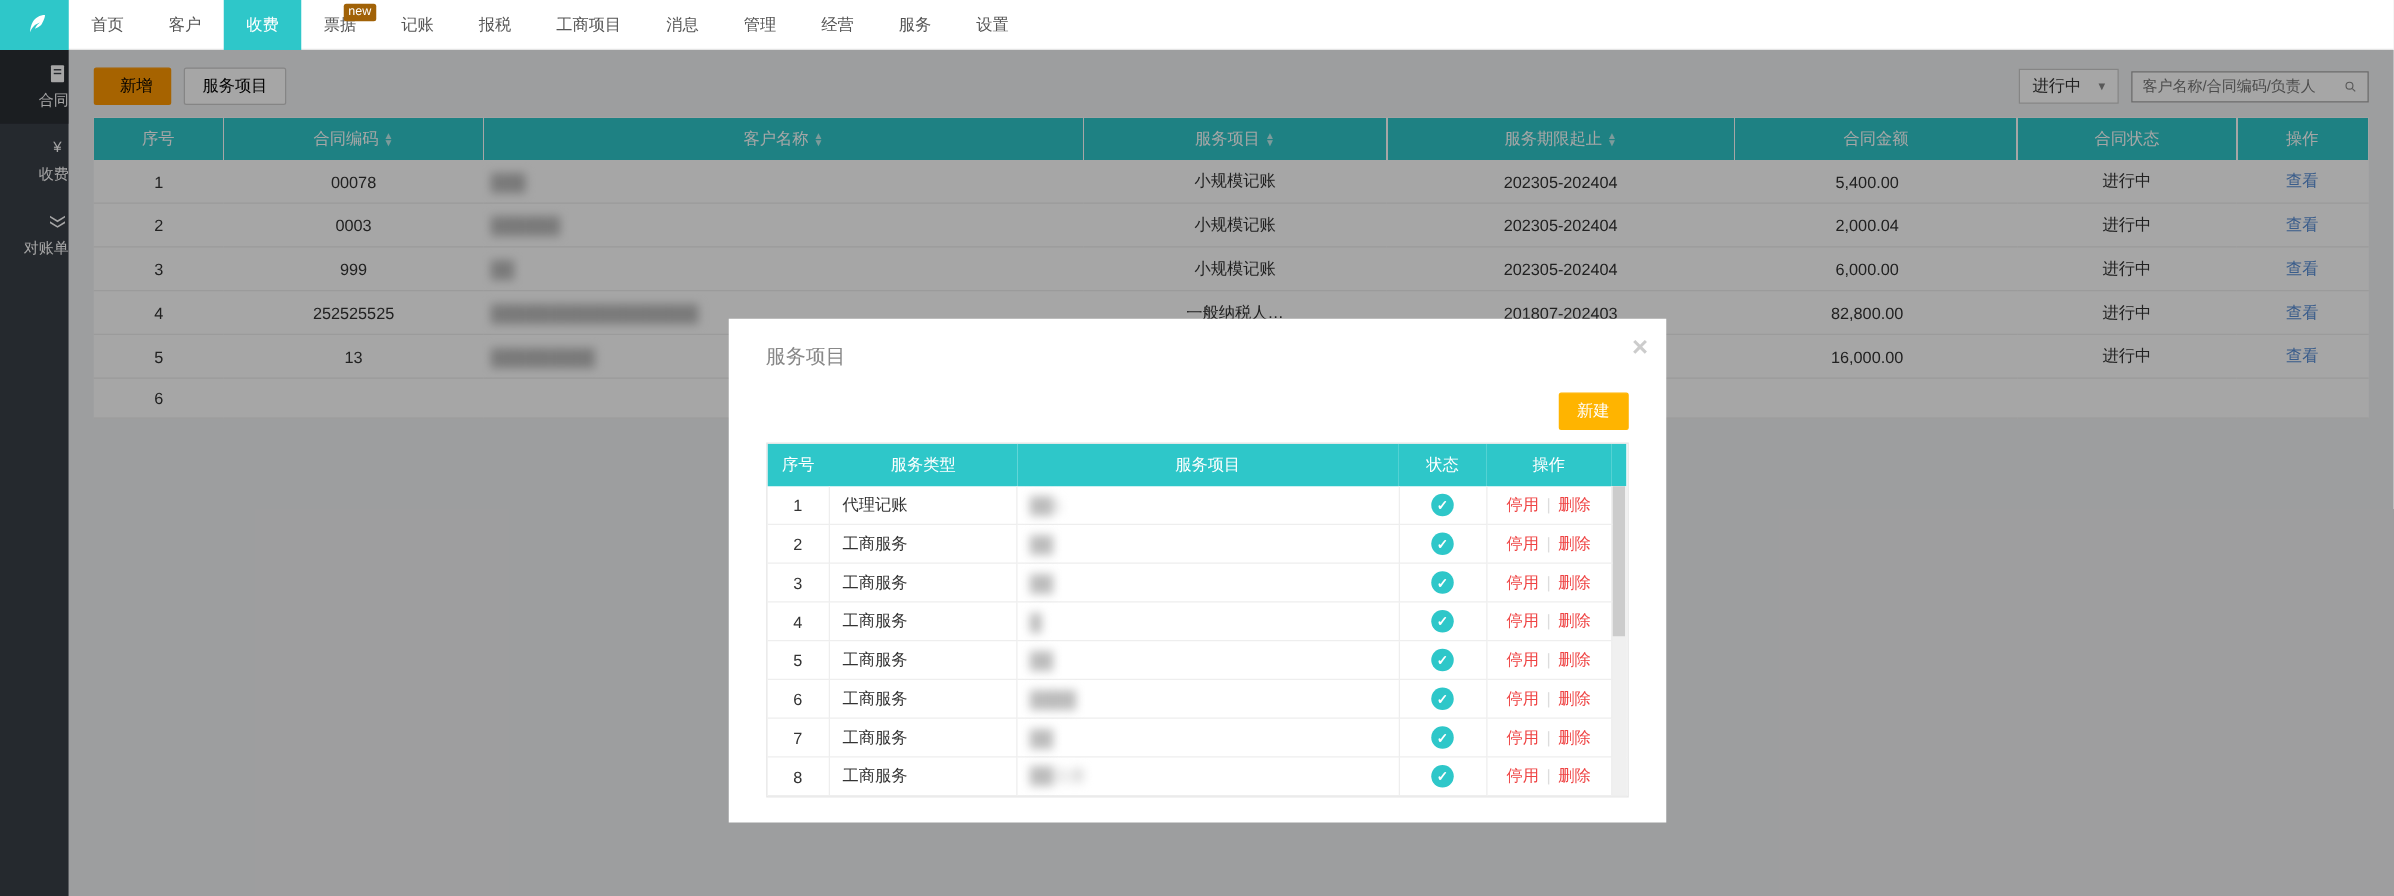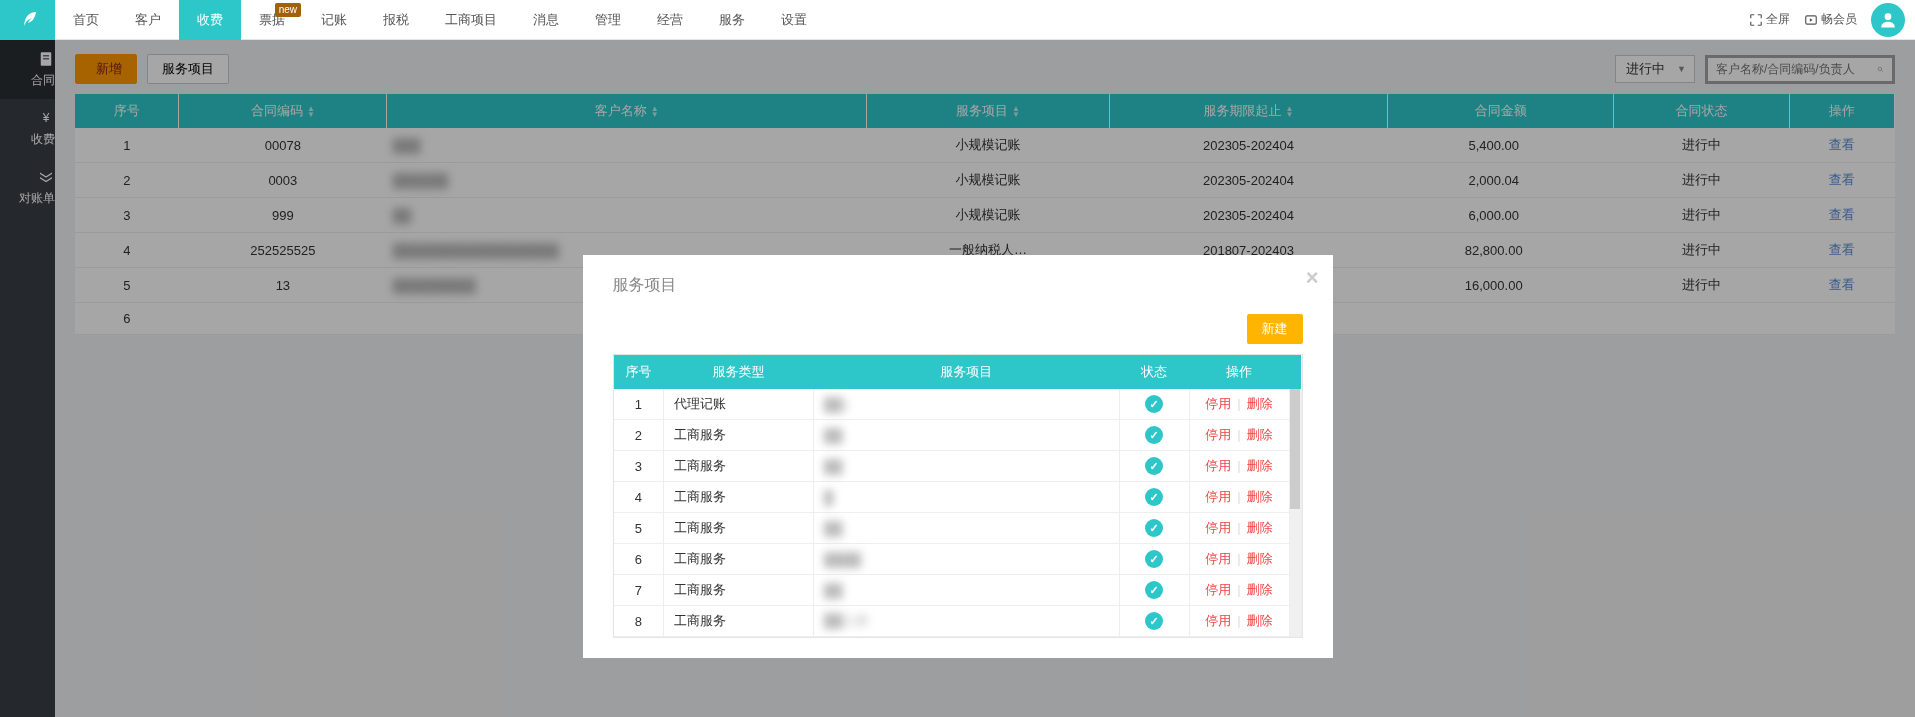--- a/index.html
+++ b/index.html
@@ -19,26 +19,26 @@
     
     .main-wrap { display: flex; height: calc(100vh - 40px); position: relative; }
     .sidebar { width: 55px; background: #3a3f47; color: #fff; }
     .sidebar-item { display: flex; flex-direction: column; align-items: flex-end; justify-content: center; padding: 10px 0; cursor: pointer; font-size: 12px; gap: 4px; }
     .sidebar-item.active { background: #2a2e34; }
     .sidebar-item svg { width: 18px; height: 18px; fill: #fff; }
     
     .content { flex: 1; background: #f2f3f5; padding: 14px 20px; overflow: auto; }
     .toolbar { display: flex; align-items: center; gap: 10px; margin-bottom: 10px; }
     .btn { padding: 5px 14px; border: 1px solid #ccc; background: #fff; cursor: pointer; border-radius: 2px; font-size: 13px; }
-    .btn-primary { background: #ff9800; border-color: #ff9800; color: #7f1d1d; padding-left: 20px; }
+    .btn-primary { background: #ff9800; border-color: #ff9800; color: #000000; padding-left: 20px; }
     .btn-warn { background: #ffb400; border-color: #ffb400; color: #fff; }
     .spacer { flex: 1; }
     .select { padding: 4px 28px 4px 10px; border: 1px solid #ccc; background: #fff; cursor: pointer; position: relative; min-width: 80px; }
     .select::after { content: "▼"; position: absolute; right: 8px; font-size: 9px; color: #888; top: 50%; transform: translateY(-50%); }
-    .search-box { display: flex; align-items: center; border: 3px solid #a3a3a3; background: #fff; padding: 4px 8px; gap: 6px; width: 190px; }
+    .search-box { display: flex; align-items: center; border: 1px solid #a3a3a3; background: #fff; padding: 4px 8px; gap: 6px; width: 190px; }
     .search-box input { border: none; outline: none; flex: 1; font-size: 12px; }
     .search-box svg { width: 15px; height: 15px; fill: #888; }
     
     .table { width: 100%; border-collapse: collapse; background: #fff; }
     .table th { background: #2ec7c9; color: #fff; font-weight: normal; padding: 8px 6px; font-size: 13px; border-right: 1px solid rgba(255,255,255,0.2); position: relative; }
     .table td { padding: 8px 6px; border-bottom: 1px solid #eee; text-align: center; font-size: 13px; }
     .table td.left { text-align: left; }
     .table td.right { text-align: center; padding-right: 20px; }
     .sort-icons { display: inline-flex; flex-direction: column; margin-left: 4px; line-height: 6px; font-size: 8px; opacity: 0.7; vertical-align: middle; }
     .blur { filter: blur(4px); color: #bbb; }
@@ -77,41 +77,20 @@
       <div class="nav-item">票据<span class="nav-badge">new</span></div>
       <div class="nav-item">记账</div>
       <div class="nav-item">报税</div>
       <div class="nav-item">工商项目</div>
       <div class="nav-item">消息</div>
       <div class="nav-item">管理</div>
       <div class="nav-item">经营</div>
       <div class="nav-item">服务</div>
       <div class="nav-item">设置</div>
     </div>
-  <div class="nav-right">
-    <div class="nav-right-item">
-      <svg width="14" height="14" viewBox="0 0 24 24">
-          <path fill="none" stroke="#555" stroke-width="2" d="M3 3h6M3 3v6M21 3h-6M21 3v6M3 21h6M3 21v-6M21 21h-6M21 21v-6"></path>
-        </svg>
-      <span>全屏</span>
-    </div>
-    <div class="nav-right-item">
-      <svg width="14" height="14" viewBox="0 0 24 24">
-          <rect x="3" y="5" width="18" height="14" rx="2" fill="none" stroke="#555" stroke-width="2"></rect>
-          <path fill="#555" d="M10 9l5 3-5 3z"></path>
-        </svg>
-      <span>畅会员</span>
-    </div>
-    <div class="avatar">
-      <svg viewBox="0 0 24 24">
-          <circle cx="12" cy="8" r="4"></circle>
-          <path d="M4 20c0-4 4-6 8-6s8 2 8 6v1H4z"></path>
-        </svg>
-    </div>
-  </div>
 </div>
 
 <div class="main-wrap">
   <div class="sidebar" id="sidebar">
       <div class="sidebar-item active">
         <svg viewBox="0 0 24 24">
           <rect x="5" y="3" width="14" height="18" rx="1"></rect>
           <rect x="8" y="7" width="8" height="1.5" fill="#3a3f47"></rect>
           <rect x="8" y="11" width="8" height="1.5" fill="#3a3f47"></rect>
         </svg>

